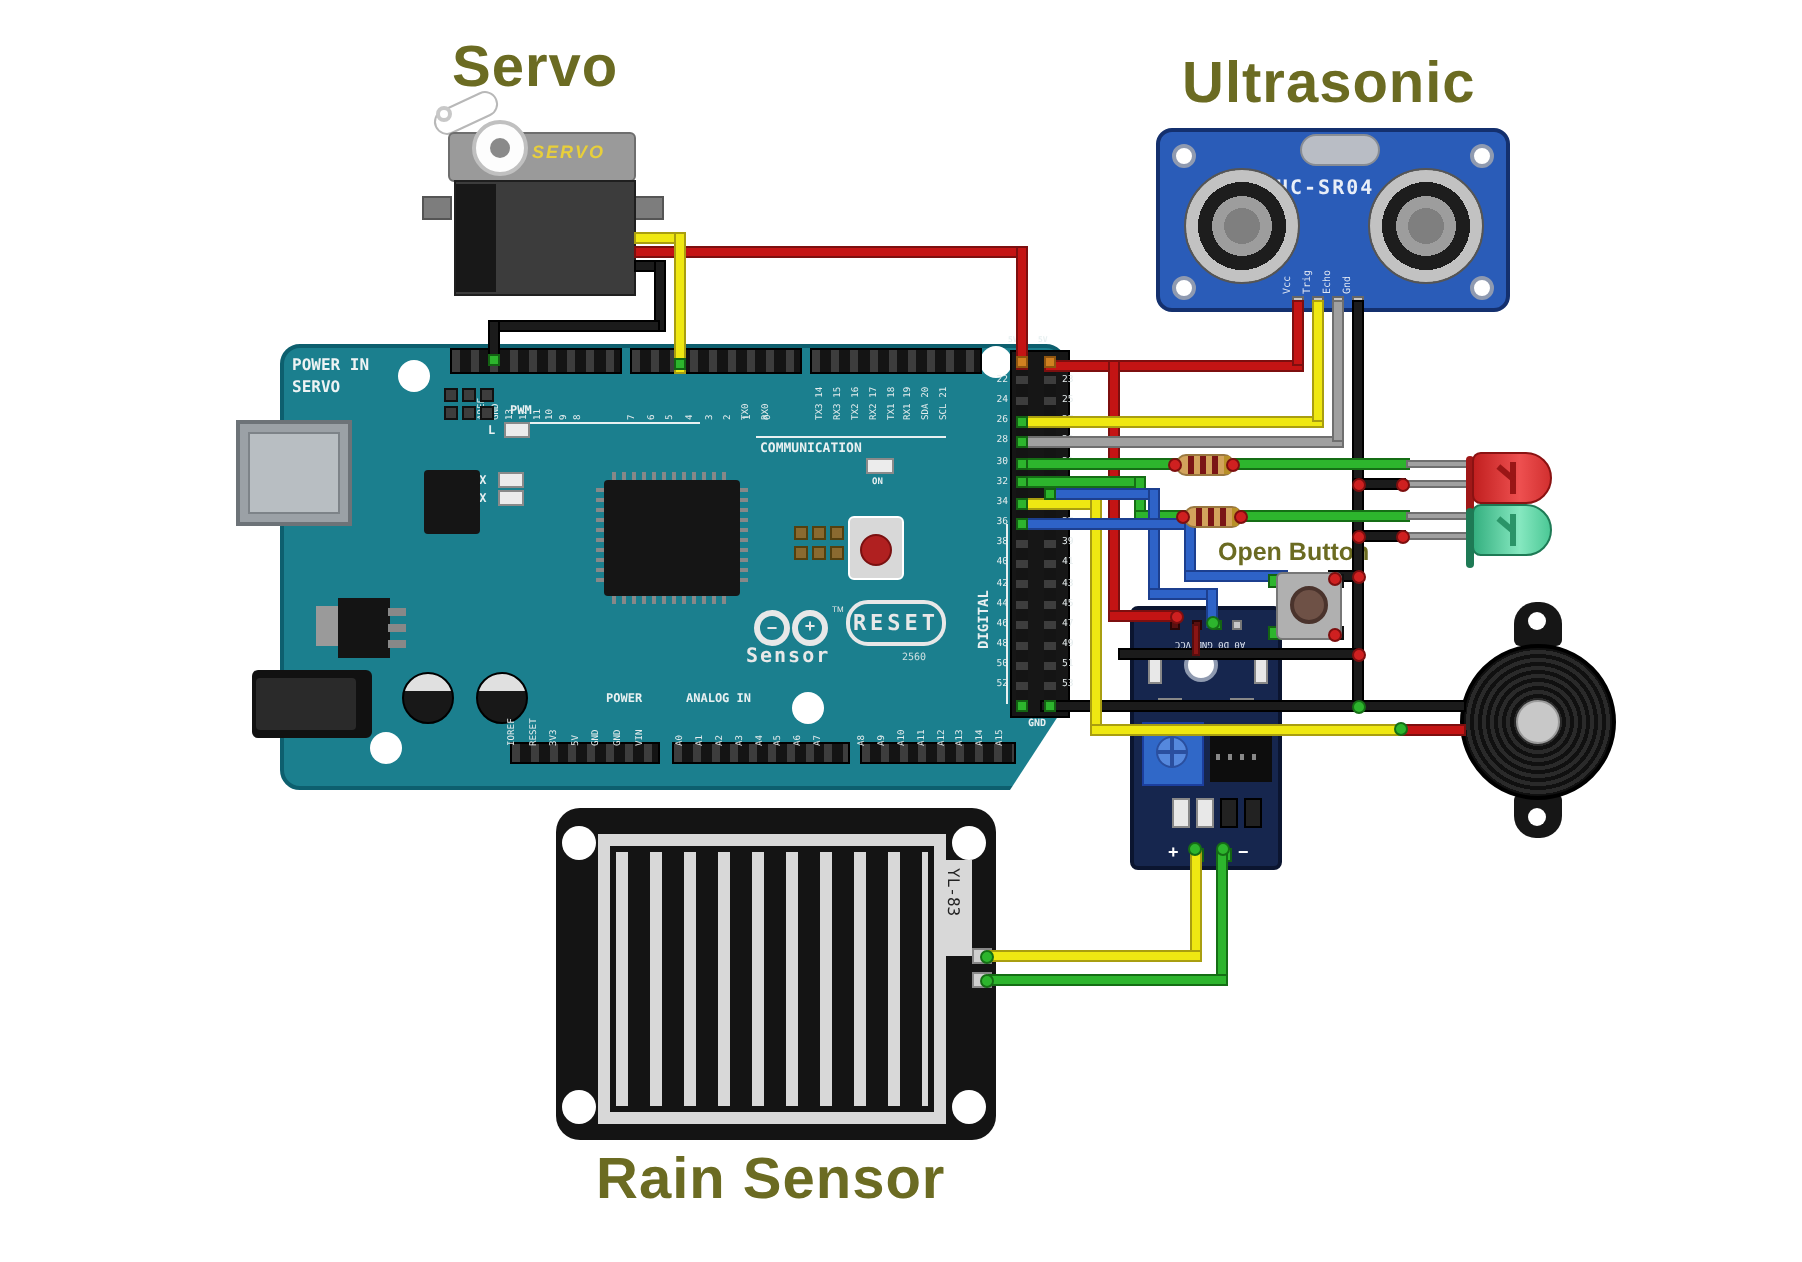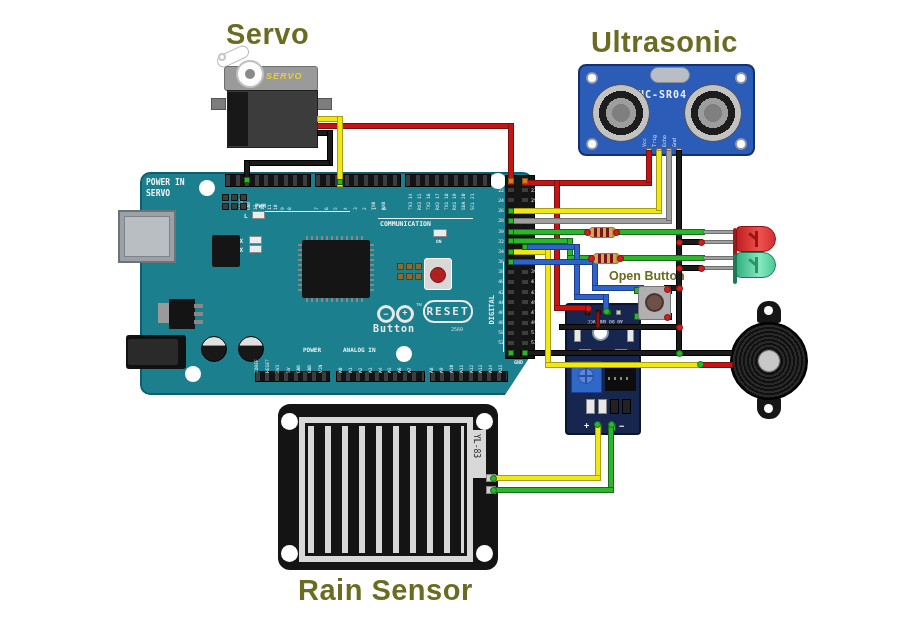--- a/index.html
+++ b/index.html
@@ -218,21 +218,21 @@
   <div class="icsp gold" style="left:397px;top:273px;"></div>
   <div class="icsp gold" style="left:406px;top:273px;"></div>
   <div class="icsp gold" style="left:415px;top:273px;"></div>
 
   <div class="abs" style="left:424px;top:258px;width:28px;height:32px;background:#d8d8d8;border:1px solid #fff;border-radius:3px;box-sizing:border-box;"></div>
   <div class="abs" style="left:430px;top:267px;width:16px;height:16px;border-radius:50%;background:#b02020;border:1px solid #7a1010;box-sizing:border-box;"></div>
 
   <div class="abs" style="left:377px;top:305px;width:18px;height:18px;border:3px solid #e8e8e8;border-radius:50%;box-sizing:border-box;color:#e8e8e8;font-weight:bold;font-size:9px;line-height:12px;text-align:center;">−</div>
   <div class="abs" style="left:396px;top:305px;width:18px;height:18px;border:3px solid #e8e8e8;border-radius:50%;box-sizing:border-box;color:#e8e8e8;font-weight:bold;font-size:9px;line-height:11px;text-align:center;">+</div>
   <div class="abs" style="left:416px;top:302px;font-size:4px;color:#e8e8e8;">TM</div>
-  <div class="abs" style="left:373px;top:323px;color:#e8e8e8;font-weight:bold;font-size:10px;font-family:'DejaVu Sans Mono',monospace;letter-spacing:1px;">Button</div>
+  <div class="abs" style="left:373px;top:323px;color:#e8e8e8;font-weight:bold;font-size:10px;font-family:'DejaVu Sans Mono',monospace;letter-spacing:1px;">Sensor</div>
   <div class="abs" style="left:423px;top:300px;width:50px;height:23px;border:2px solid #e8e8e8;border-radius:11px;box-sizing:border-box;color:#e8e8e8;font-weight:bold;font-size:11px;letter-spacing:2px;text-align:center;line-height:19px;font-family:'DejaVu Sans Mono',monospace;">RESET</div>
   <div class="abs" style="left:451px;top:326px;font-size:5px;color:#cfe0e2;font-family:'DejaVu Sans Mono',monospace;">2560</div>
 
   <div class="abs" style="left:505px;top:175px;width:30px;height:184px;background:#161616;border:1px solid #000;box-sizing:border-box;"></div>
   <div class="abs" style="left:508px;top:178px;width:6px;height:178px;background:repeating-linear-gradient(180deg,#3d3d3d 0 4px,#141414 4px 10.2px);"></div>
   <div class="abs" style="left:522px;top:178px;width:6px;height:178px;background:repeating-linear-gradient(180deg,#3d3d3d 0 4px,#141414 4px 10.2px);"></div>
   <div class="dcol left" style="left:490px;top:186px;">
       <span>22</span>
       <span>24</span>
       <span>26</span>

